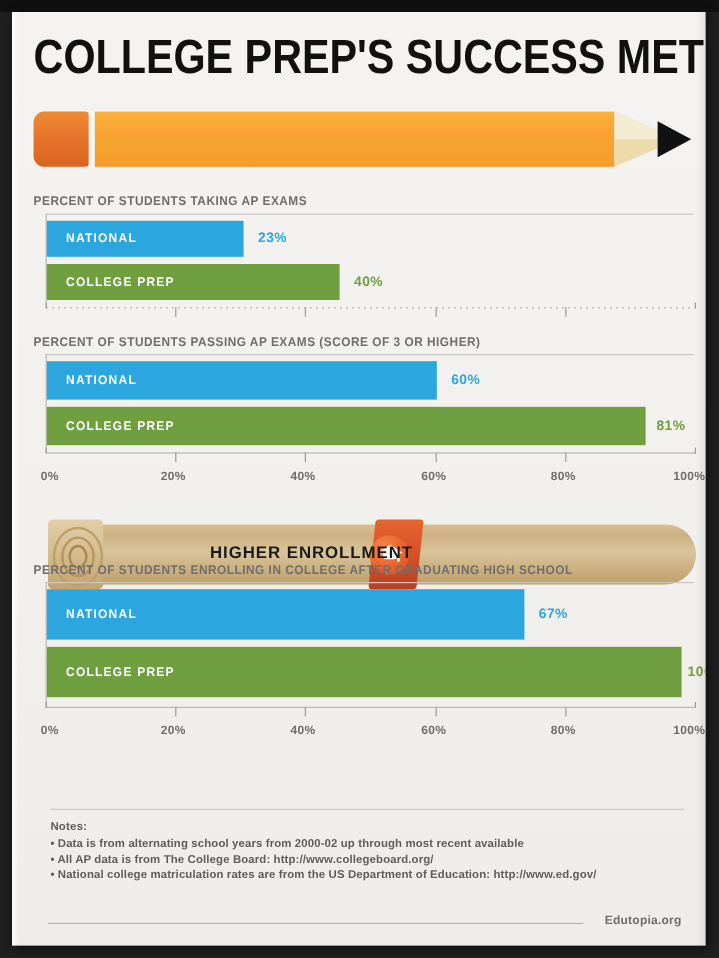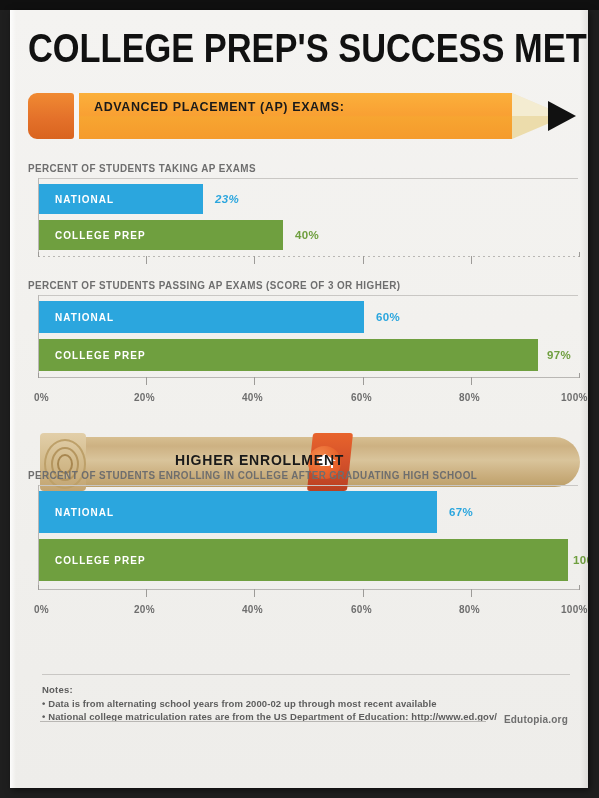--- a/index.html
+++ b/index.html
@@ -143,21 +143,21 @@
   .ticklabels{position:relative;height:14px;margin-top:3px;}
   .ticklabels span{
     position:absolute;top:0;font-size:10px;font-weight:bold;color:#6e6e6e;letter-spacing:.3px;
   }
 
   
   .notes{position:absolute;left:32px;top:664px;width:528px;}
   .notes .rule{height:1px;background:#c9c7c4;margin-bottom:9px;}
   .notes .nhead{font-size:9.5px;font-weight:bold;color:#5d5d5d;margin-bottom:2px;letter-spacing:.2px;}
   .notes .nitem{font-size:9.5px;font-weight:bold;color:#5d5d5d;line-height:13px;letter-spacing:.1px;}
-  .footer{position:absolute;left:30px;top:704px;width:528px;height:14px;}
+  .footer{position:absolute;left:30px;top:752px;width:528px;height:14px;}
   .footer .frule{position:absolute;left:0;top:7px;width:446px;height:1px;background:#b9b7b4;}
   .footer .fbrand{position:absolute;right:0;top:0;font-size:10px;font-weight:bold;color:#6e6e6e;letter-spacing:.2px;}
 </style>
 </head>
 <body>
 
 <div id="root">
   <div class="topstrip"></div>
 
   <div class="page">
@@ -165,34 +165,33 @@
     <div class="title">COLLEGE PREP'S SUCCESS METRICS</div>
 
     <div class="pencil">
       <div class="eraser"></div>
       <div class="ferrule"></div>
       <div class="body"></div>
       <div class="wood"></div>
       <div class="woodshade"></div>
       <div class="lead"></div>
       <div class="ptxt">
-        <div class="l1">ADVANCED PLACEMENT (AP) EXAMS:</div>
       </div>
     </div>
 
     <div class="chart" id="chart0" style="top:152px;">
       <div class="clabel">PERCENT OF STUDENTS TAKING AP EXAMS</div>
       <div class="plot" style="height:78px;">
         <div class="topline"></div>
         <div class="yaxis"></div>
         <div class="bars">
           <div class="bar blue">
             <div class="fill" style="width:164px;"></div>
             <div class="bl">NATIONAL</div>
-            <div class="bv" style="left:176px;font-style:italic;">23%</div>
+            <div class="bv" style="left:176px;">23%</div>
           </div>
           <div class="bar green">
             <div class="fill" style="width:244px;"></div>
             <div class="bl">COLLEGE PREP</div>
             <div class="bv" style="left:256px;">40%</div>
           </div>
         </div>
       </div>
       <div class="axis">
         <div class="dotted" style="width:542px;"></div>
@@ -212,21 +211,21 @@
         <div class="yaxis"></div>
         <div class="bars">
           <div class="bar blue" style="height:32px;">
             <div class="fill" style="width:325px;height:32px;"></div>
             <div class="bl" style="height:32px;line-height:32px;">NATIONAL</div>
             <div class="bv" style="left:337px;height:32px;line-height:32px;">60%</div>
           </div>
           <div class="bar green" style="height:32px;">
             <div class="fill" style="width:499px;height:32px;"></div>
             <div class="bl" style="height:32px;line-height:32px;">COLLEGE PREP</div>
-            <div class="bv" style="left:508px;height:32px;line-height:32px;">97%</div>
+            <div class="bv" style="left:508px;height:32px;line-height:32px;">81%</div>
           </div>
         </div>
       </div>
       <div class="axis">
         <div class="line" style="width:542px;"></div>
         <div class="cap" style="left:10px;"></div>
         <div class="tick" style="left:118px;"></div>
         <div class="tick" style="left:226px;"></div>
         <div class="tick" style="left:335px;"></div>
         <div class="tick" style="left:443px;"></div>
@@ -293,20 +292,21 @@
         <span style="left:323px;">60%</span>
         <span style="left:431px;">80%</span>
         <span style="left:533px;">100%</span>
       </div>
     </div>
 
     <div class="notes">
       <div class="rule"></div>
       <div class="nhead">Notes:</div>
       <div class="nitem">• Data is from alternating school years from 2000-02 up through most recent available</div>
+      <div class="nitem">• All AP data is from The College Board: http://www.collegeboard.org/</div>
       <div class="nitem">• National college matriculation rates are from the US Department of Education: http://www.ed.gov/</div>
     </div>
 
     <div class="footer">
       <div class="frule"></div>
       <div class="fbrand">Edutopia.org</div>
     </div>
 
   </div>
 </div>

